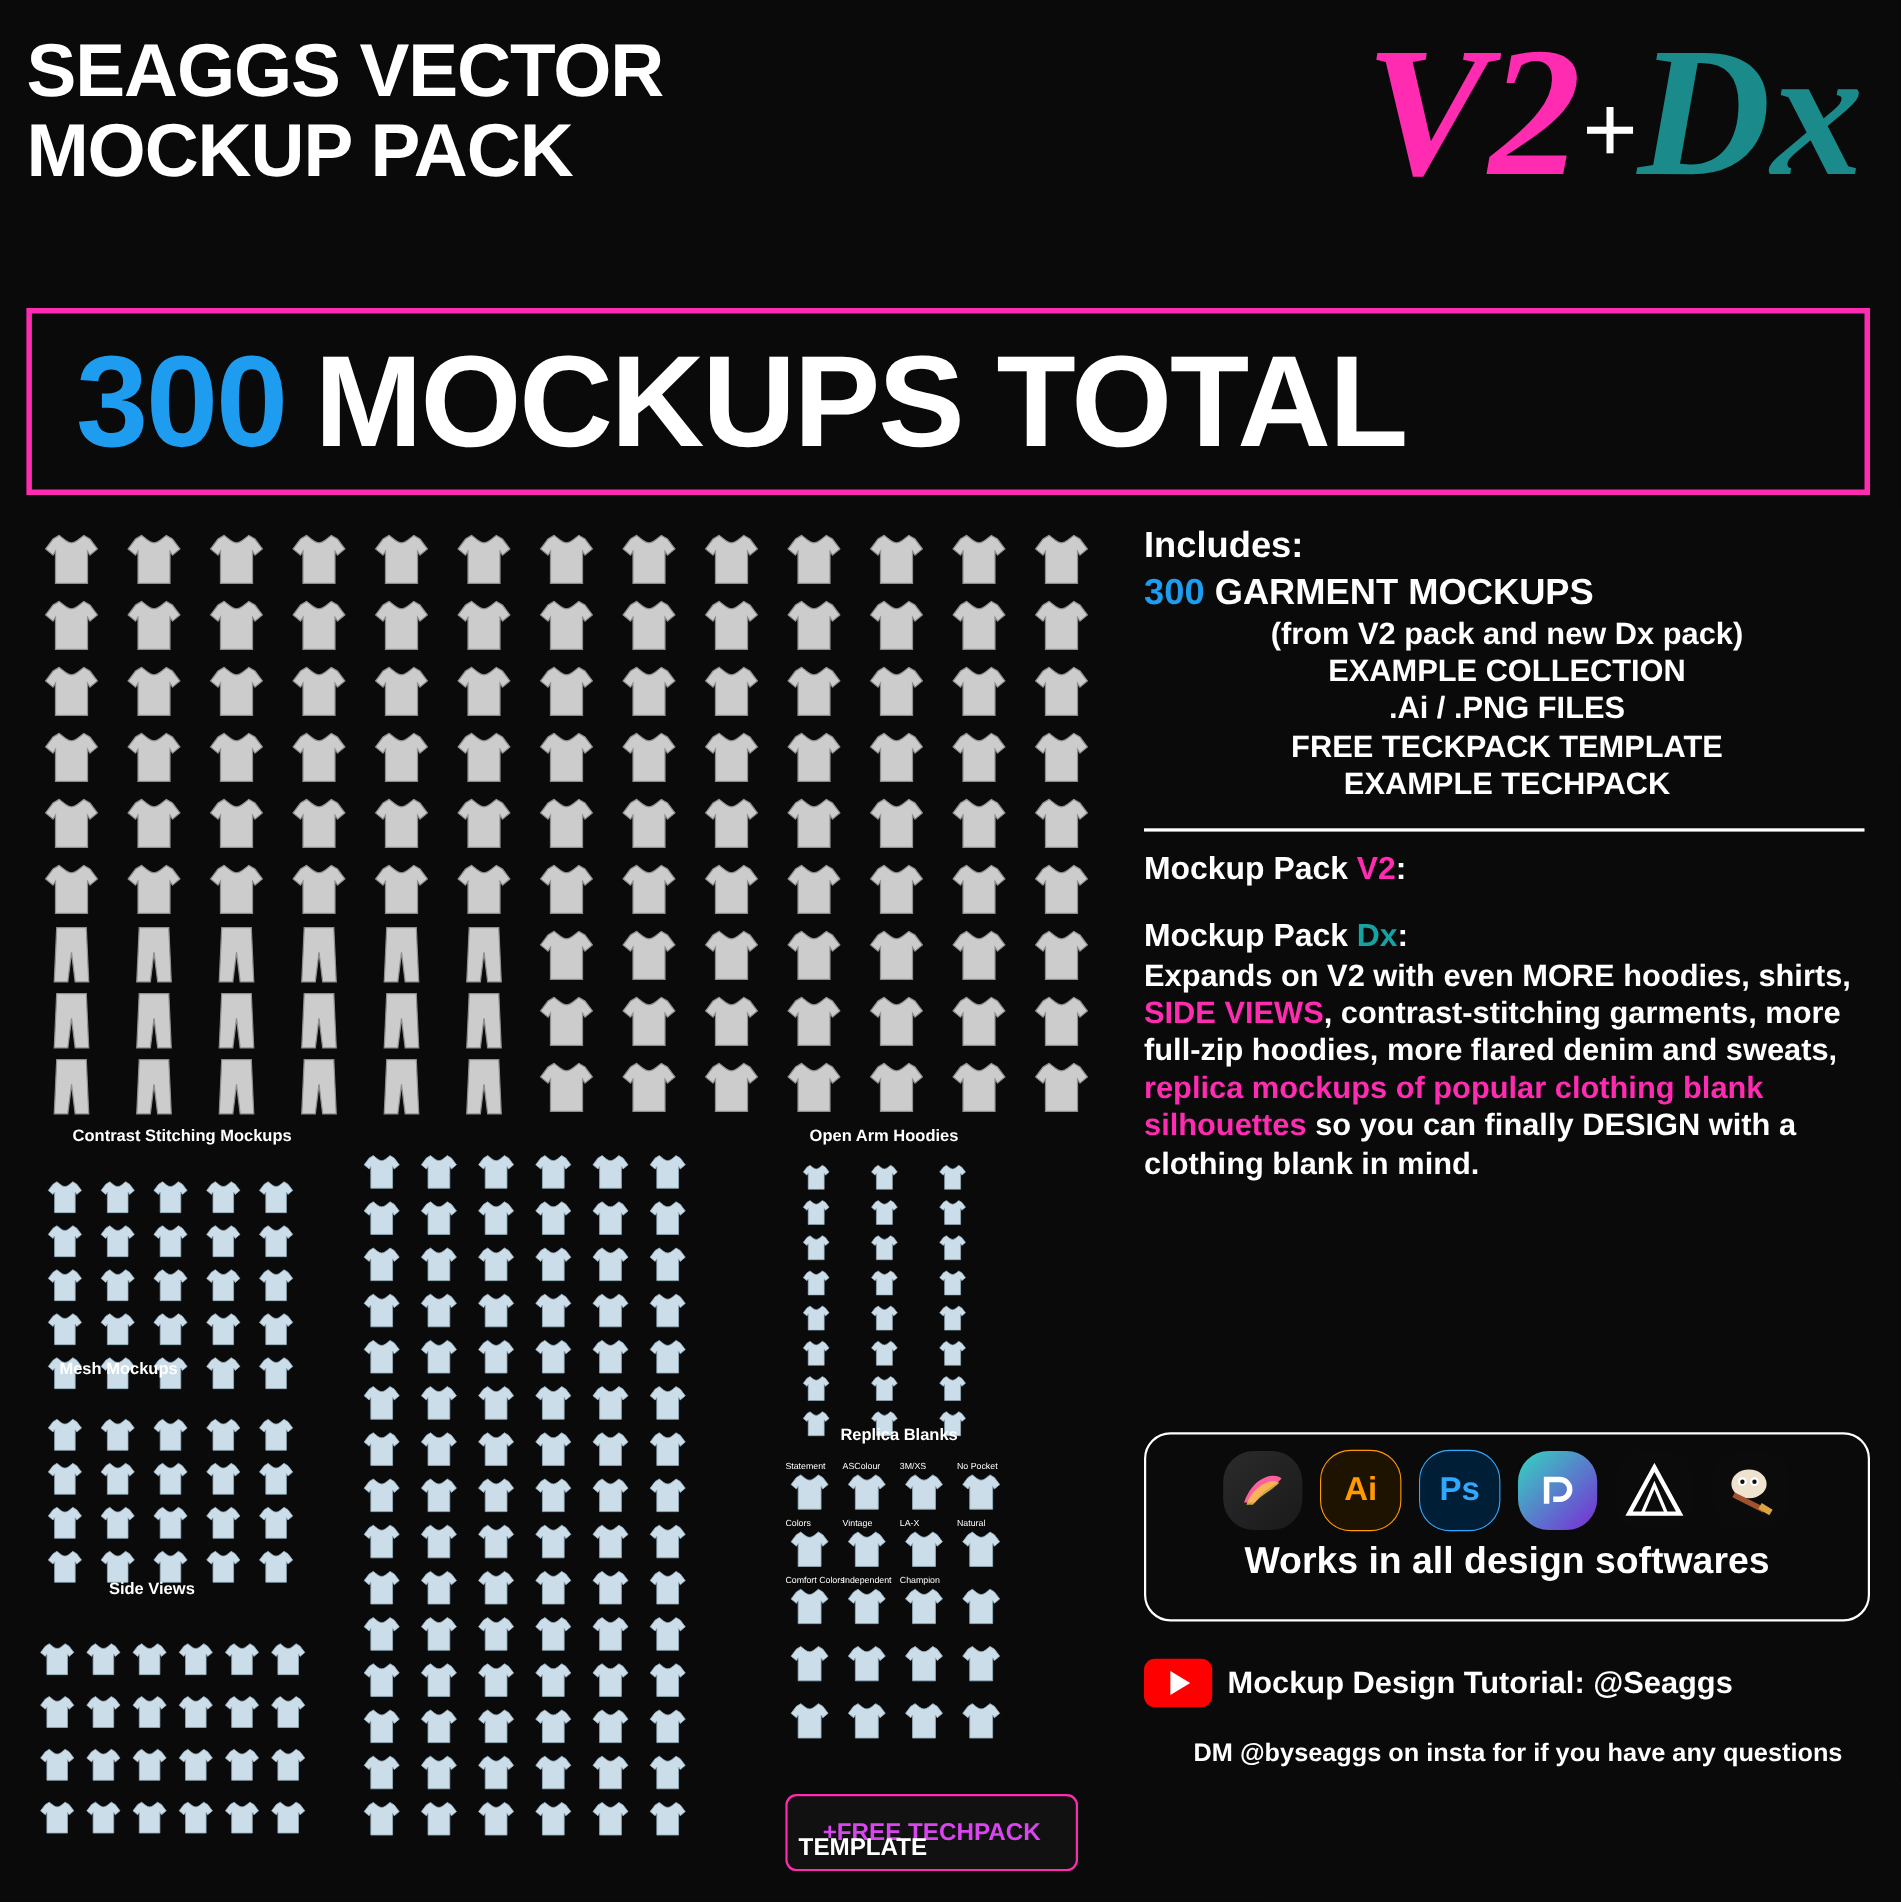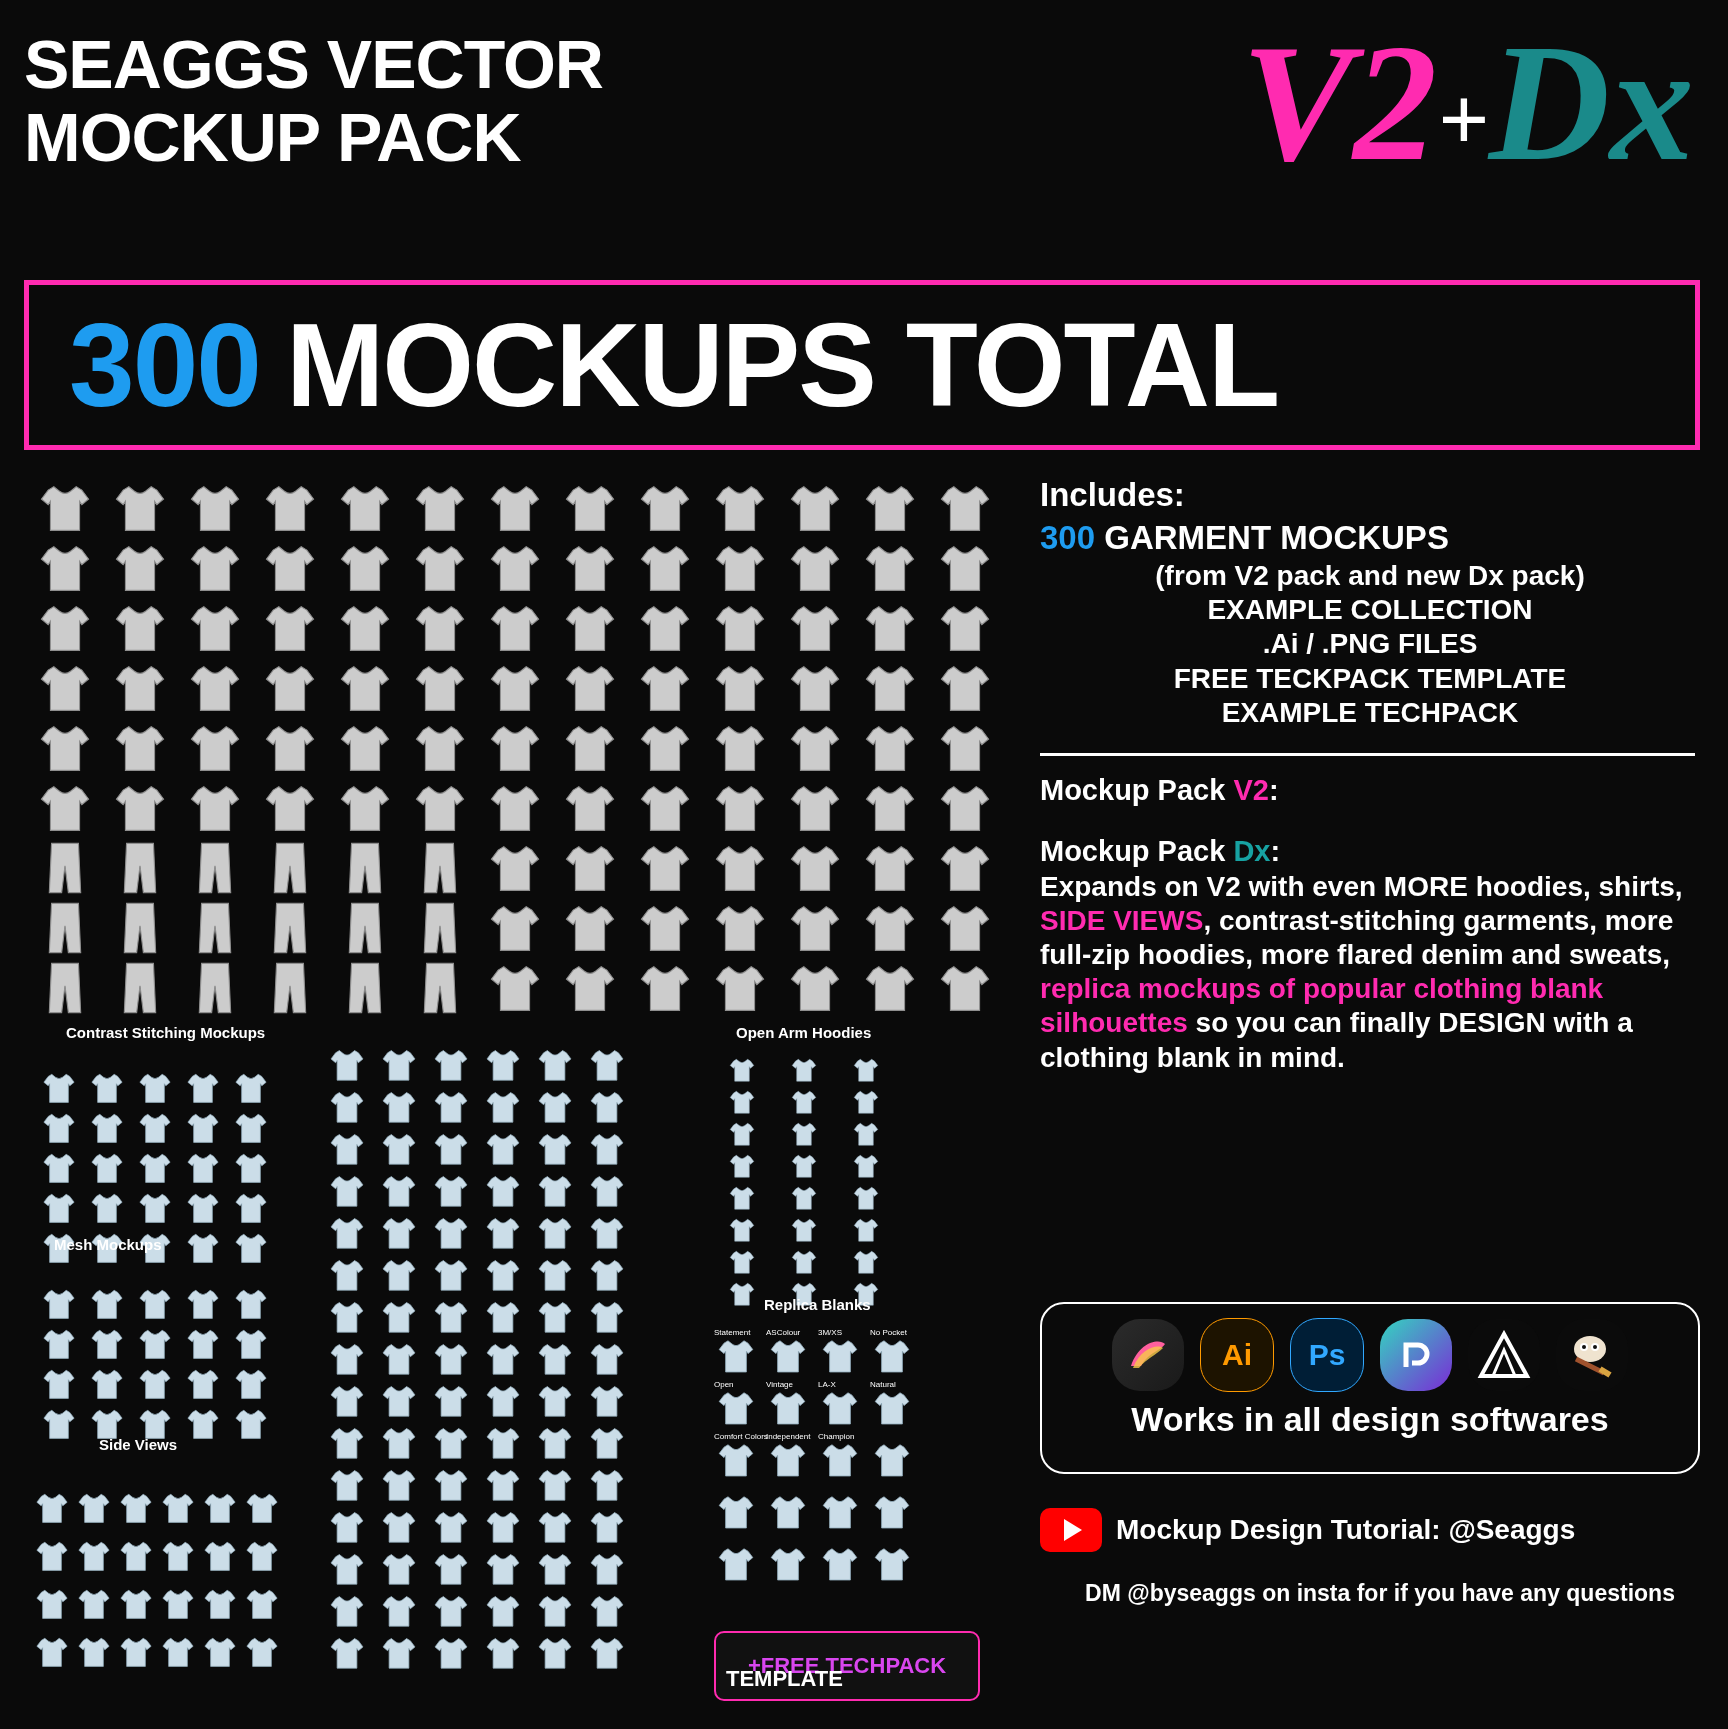--- a/index.html
+++ b/index.html
@@ -1689,21 +1689,21 @@
         </div>
         <div style="position: absolute; left: 846px; top: 508px;">
           <svg width="44" height="40" viewBox="0 0 100 100">
             <path d="M30 12 L20 18 L8 34 L20 44 L24 38 L24 90 L76 90 L76 38 L80 44 L92 34 L80 18 L70 12 L60 20 Q50 28 40 20 Z" fill="#cbdde8" stroke="#93adbc" stroke-width="2"></path>
           </svg>
         </div>
         <div style="position: absolute; left: 690px; top: 292px; font-size: 8px; color: rgb(255, 255, 255);">Statement</div>
         <div style="position: absolute; left: 742px; top: 292px; font-size: 8px; color: rgb(255, 255, 255);">ASColour</div>
         <div style="position: absolute; left: 794px; top: 292px; font-size: 8px; color: rgb(255, 255, 255);">3M/XS</div>
         <div style="position: absolute; left: 846px; top: 292px; font-size: 8px; color: rgb(255, 255, 255);">No Pocket</div>
-        <div style="position: absolute; left: 690px; top: 344px; font-size: 8px; color: rgb(255, 255, 255);">Open</div>
+        <div style="position: absolute; left: 690px; top: 344px; font-size: 8px; color: rgb(255, 255, 255);">Colors</div>
         <div style="position: absolute; left: 742px; top: 344px; font-size: 8px; color: rgb(255, 255, 255);">Vintage</div>
         <div style="position: absolute; left: 794px; top: 344px; font-size: 8px; color: rgb(255, 255, 255);">LA-X</div>
         <div style="position: absolute; left: 846px; top: 344px; font-size: 8px; color: rgb(255, 255, 255);">Natural</div>
         <div style="position: absolute; left: 690px; top: 396px; font-size: 8px; color: rgb(255, 255, 255);">Comfort Colors</div>
         <div style="position: absolute; left: 742px; top: 396px; font-size: 8px; color: rgb(255, 255, 255);">Independent</div>
         <div style="position: absolute; left: 794px; top: 396px; font-size: 8px; color: rgb(255, 255, 255);">Champion</div>
       </div>
 
     <div class="art-label" style="left:42px;top:548px;">Contrast Stitching Mockups</div>
     <div class="art-label" style="left:30px;top:760px;">Mesh Mockups</div>

